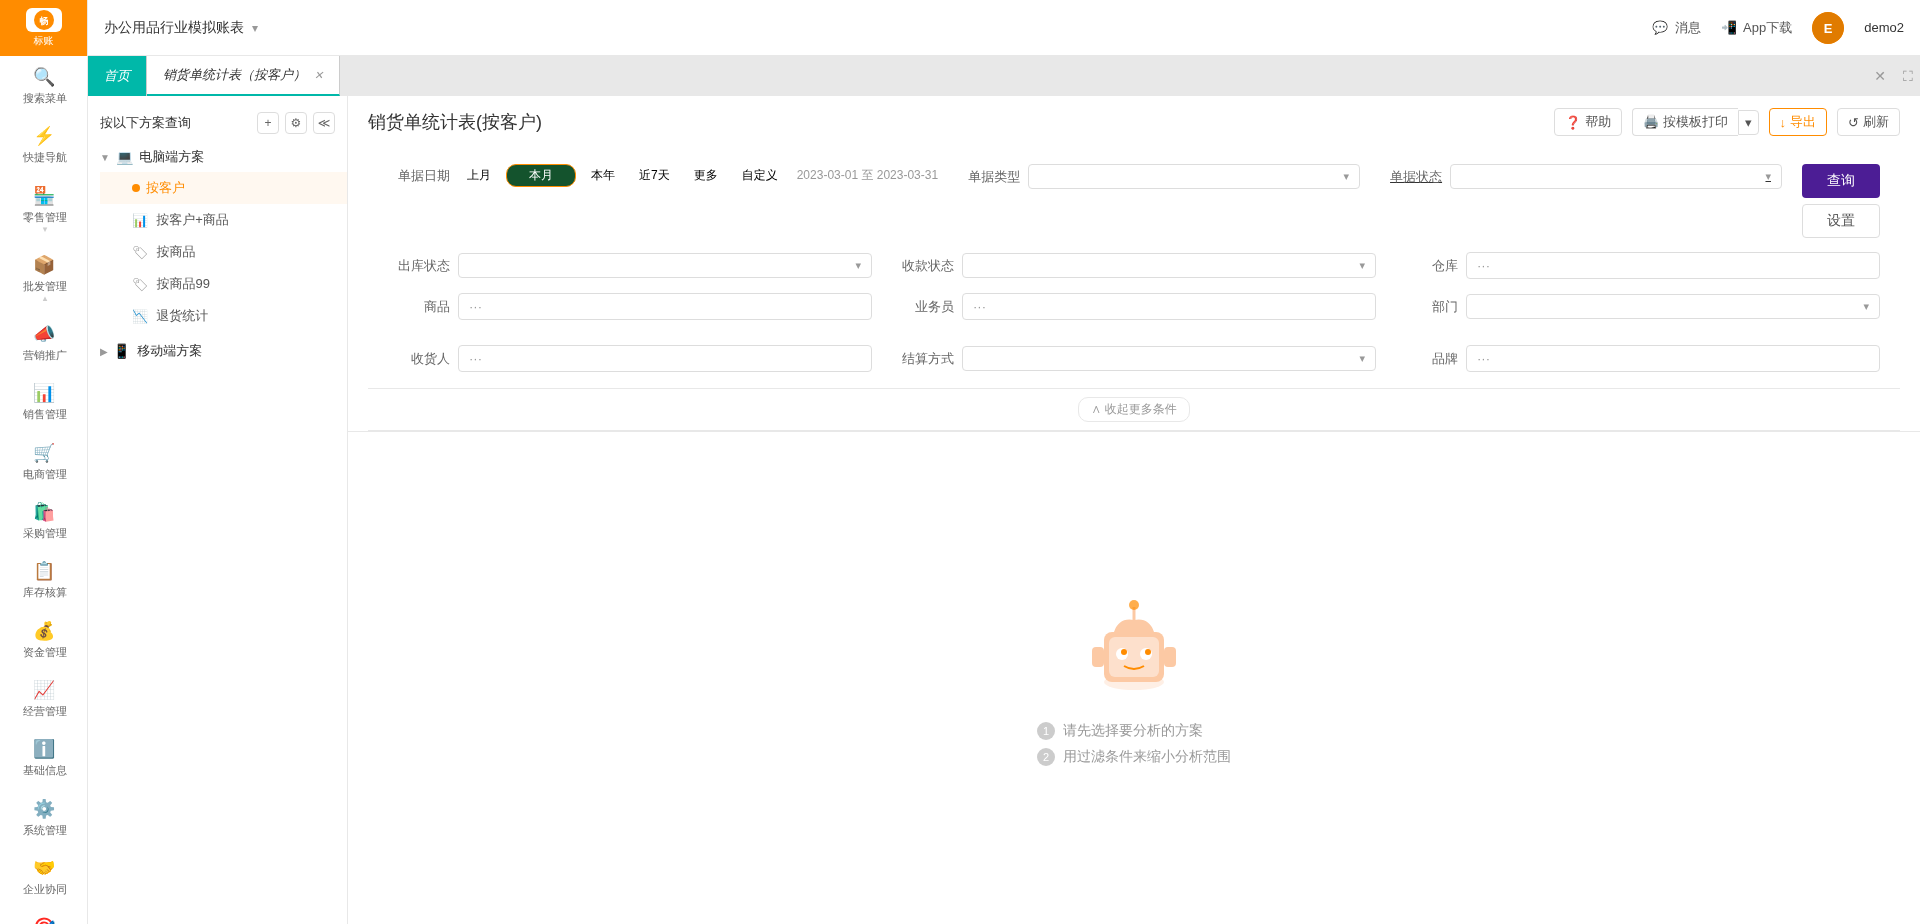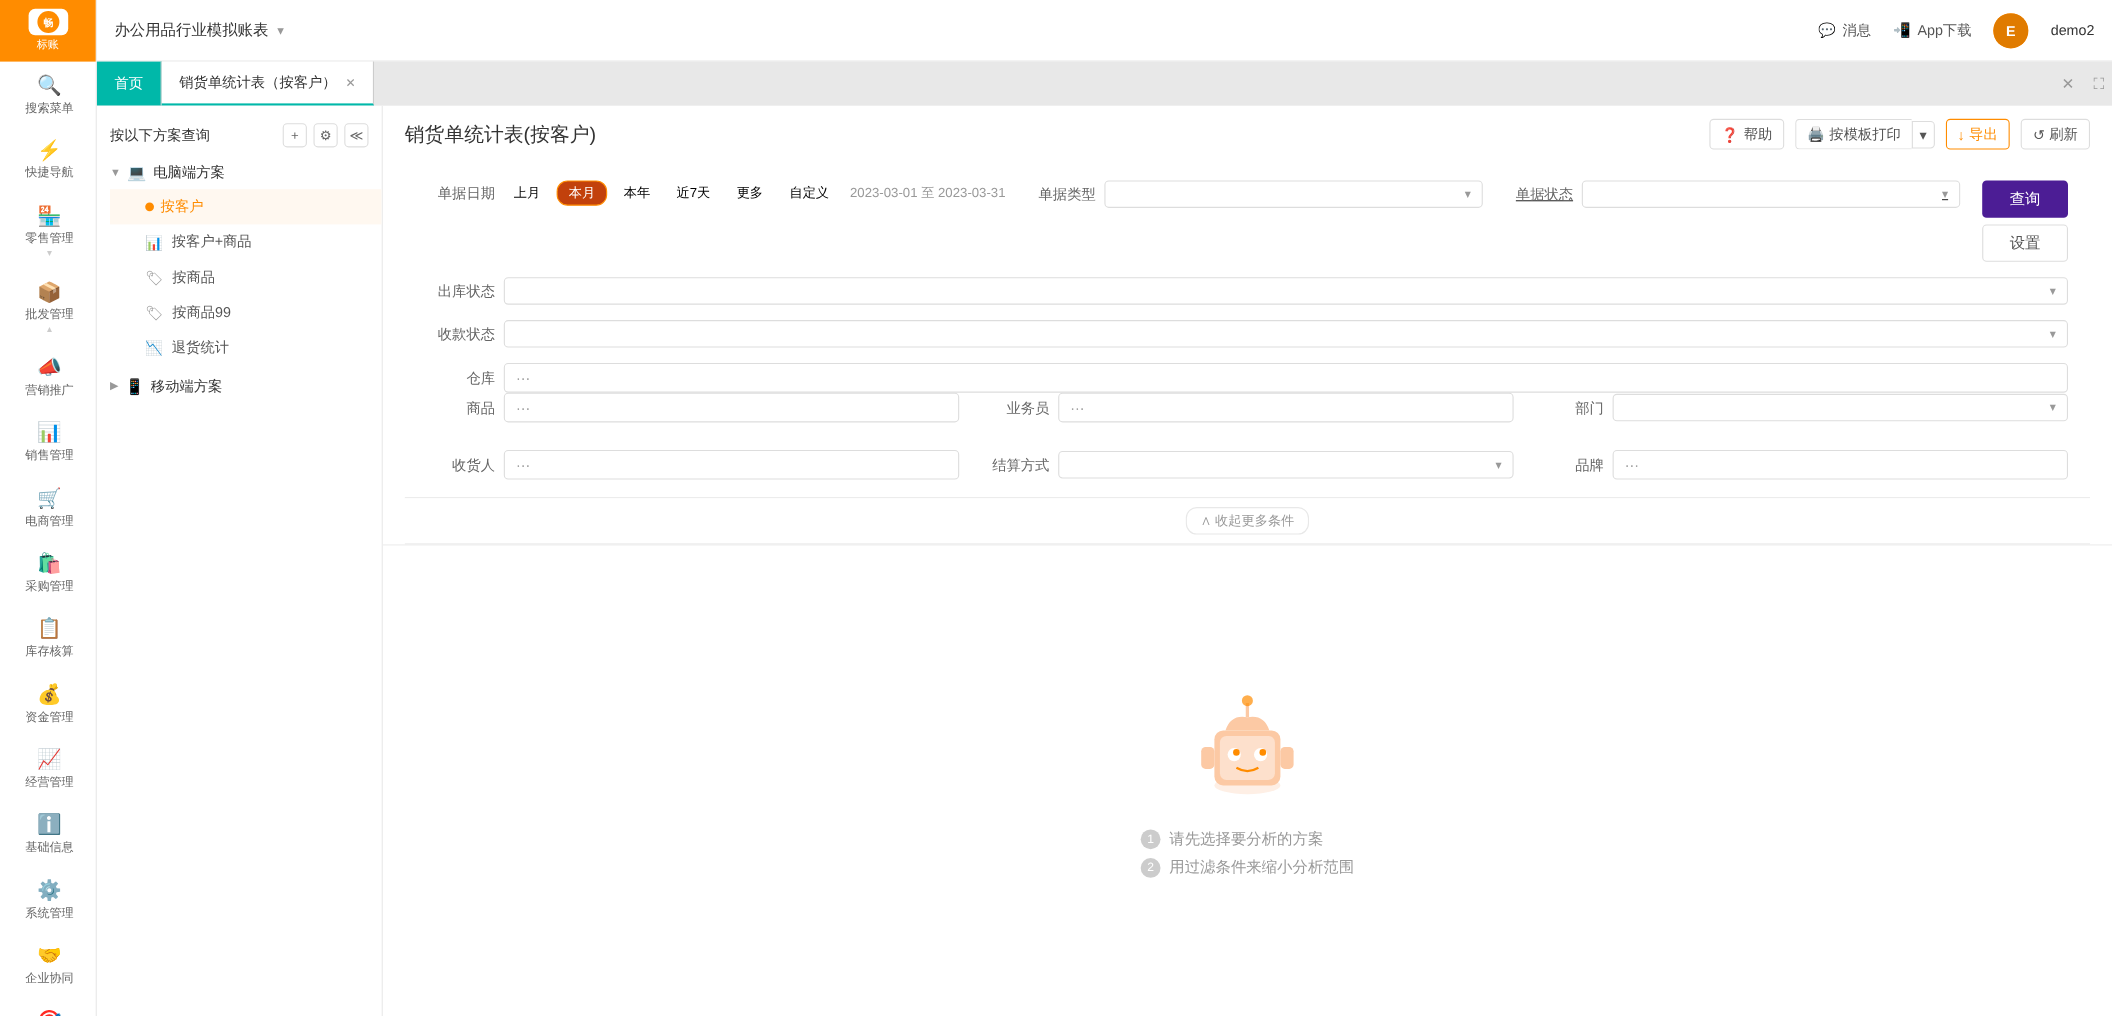--- a/index.html
+++ b/index.html
@@ -22,21 +22,21 @@
     .top-header { height: 56px; background: #fff; border-bottom: 1px solid #e8e8e8; display: flex; align-items: center; padding: 0 16px; justify-content: space-between; flex-shrink: 0; }
     .header-left { display: flex; align-items: center; gap: 8px; }
     .header-title { font-size: 14px; color: #333; }
     .header-title-arrow { color: #999; font-size: 12px; }
     .header-right { display: flex; align-items: center; gap: 20px; }
     .header-action { display: flex; align-items: center; gap: 6px; color: #555; font-size: 13px; cursor: pointer; }
     .user-avatar { width: 32px; height: 32px; background: #ff8c00; border-radius: 50%; display: flex; align-items: center; justify-content: center; color: #fff; font-size: 12px; overflow: hidden; }
 
     
     .tab-bar { height: 40px; background: #e8e8e8; display: flex; align-items: center; flex-shrink: 0; }
-    .tab { display: flex; align-items: center; height: 40px; padding: 0 16px; cursor: pointer; font-size: 13px; color: #666; background: #d8d8d8; border-right: 1px solid #ccc; }
+    .tab { display: flex; align-items: center; height: 40px; padding: 0 16px; cursor: pointer; font-size: 13px; color: #666; background: #d8d8d8; border-right: 1px solid #ccc; font-style: italic; }
     .tab.active { background: #fff; color: #333; border-bottom: 2px solid #00b8a9; }
     .tab-close { margin-left: 8px; color: #999; font-size: 11px; cursor: pointer; }
     .tab-home { background: #00b8a9; color: #fff; }
 
     
     .content { flex: 1; display: flex; overflow: hidden; }
 
     
     .left-panel { width: 260px; background: #fff; border-right: 1px solid #e8e8e8; flex-shrink: 0; padding: 12px 0; overflow-y: auto; }
     .left-panel-header { display: flex; align-items: center; padding: 4px 12px 8px 12px; justify-content: space-between; }
@@ -60,21 +60,21 @@
     .page-title { font-size: 18px; font-weight: 500; color: #333; }
     .page-actions { display: flex; gap: 10px; align-items: center; }
     .action-btn { display: flex; align-items: center; gap: 4px; padding: 4px 10px; border: 1px solid #ddd; border-radius: 4px; cursor: pointer; background: #fff; color: #555; font-size: 13px; }
     .export-btn { border: 1px solid #ff8c00; color: #ff8c00; padding: 4px 10px; border-radius: 4px; cursor: pointer; background: #fff; font-size: 13px; display: flex; align-items: center; gap: 4px; }
     .refresh-btn { border: 1px solid #ddd; color: #555; padding: 4px 10px; border-radius: 4px; cursor: pointer; background: #fff; font-size: 13px; display: flex; align-items: center; gap: 4px; }
 
     
     .filter-area { padding: 16px 20px; background: #fff; border-bottom: 1px solid #e8e8e8; }
     .date-selector { display: flex; align-items: center; gap: 6px; }
     .date-tab { padding: 2px 8px; border-radius: 3px; font-size: 12px; cursor: pointer; color: #000000; border: 1px solid transparent; }
-    .date-tab.active { background: #c2410c; color: #fff; border-color: #ff8c00; border-radius: 10px; padding: 2px 10px; }
+    .date-tab.active { background: #14532d; color: #fff; border-color: #ff8c00; border-radius: 10px; padding: 2px 22px; }
     .date-range { color: #999; font-size: 12px; margin-left: 4px; }
     .select-arrow { color: #999; font-size: 11px; }
     .full-select { width: 100%; display: flex; align-items: center; border: 1px solid #ddd; border-radius: 4px; padding: 5px 10px; background: #fff; cursor: pointer; justify-content: space-between; color: #333; }
 
     
     .collapse-bar { display: flex; justify-content: center; padding: 8px; background: #fff; border-bottom: 1px solid #e8e8e8; }
     .collapse-btn { display: flex; align-items: center; gap: 4px; color: #999; font-size: 12px; cursor: pointer; padding: 3px 12px; border: 1px solid #e8e8e8; border-radius: 10px; background: #fff; }
 
     
     .empty-state { flex: 1; display: flex; flex-direction: column; align-items: center; justify-content: center; background: #fff; }
@@ -330,21 +330,21 @@
                 <span class="select-arrow">▾</span>
               </div>
             </div>
 
             <div style="display:flex;flex-direction:column;gap:6px;flex-shrink:0;">
               <button class="query-btn">查询</button>
               <button class="setting-btn">设置</button>
             </div>
           </div>
 
-          <div style="display:grid;grid-template-columns:repeat(1,1fr);gap:14px 20px;">
+          <div style="display:grid;grid-template-columns:repeat(3,1fr);gap:14px 20px;margin-bottom:14px;">
             <div class="filter-item">
               <span class="filter-item-label">出库状态</span>
               <div class="full-select" style="flex:1;">
                 <span></span>
                 <span class="select-arrow">▾</span>
               </div>
             </div>
             <div class="filter-item">
               <span class="filter-item-label">收款状态</span>
               <div class="full-select" style="flex:1;">

